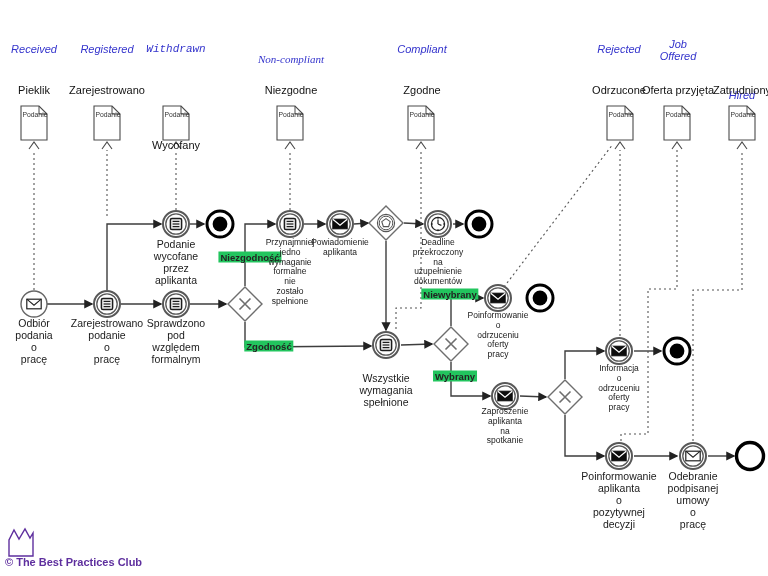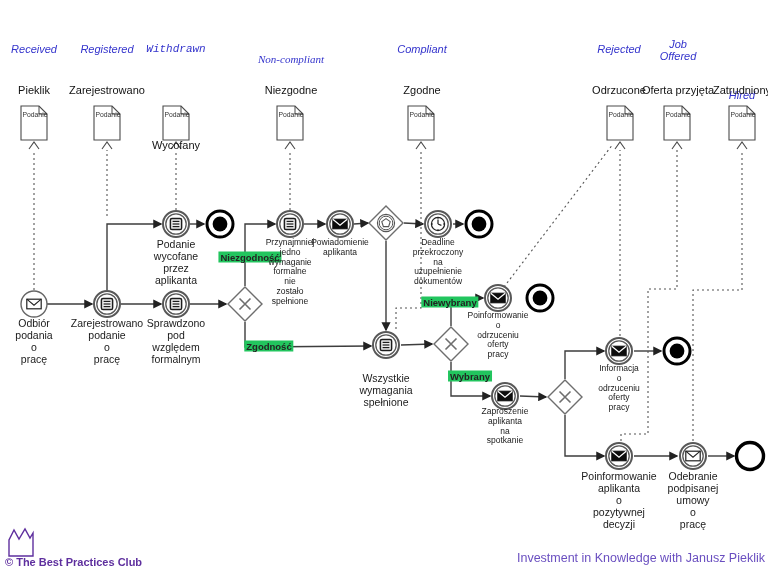--- a/index.html
+++ b/index.html
@@ -261,22 +261,22 @@
       <div class="lbl pl" style="left: 422px; top: 90px;">Zgodne</div>
       <div class="lbl en" style="left: 619px; top: 50px; font-style: italic;">Rejected</div>
       <div class="lbl pl" style="left: 619px; top: 90px;">Odrzucone</div>
       <div class="lbl en" style="left: 678px; top: 50px;">Job
 Offered</div>
       <div class="lbl pl" style="left: 678px; top: 90px;">Oferta przyjęta</div>
       <div class="lbl en" style="left: 742px; top: 50px; margin-top: 46px;">Hired</div>
       <div class="lbl pl" style="left: 742px; top: 90px;">Zatrudniony</div>
       <div class="lbl edge" style="left: 250px; top: 257px;">Niezgodność</div>
       <div class="lbl edge" style="left: 269px; top: 346px;">Zgodność</div>
-      <div class="lbl edge" style="left: 450px; top: 302px;">Niewybrany</div>
-      <div class="lbl edge" style="left: 470px; top: 376px; text-align: center;">Wybrany</div>
+      <div class="lbl edge" style="left: 450px; top: 294px;">Niewybrany</div>
+      <div class="lbl edge" style="left: 455px; top: 376px; text-align: center;">Wybrany</div>
       <div class="lbl lg" style="left: 34px; top: 317px;">Odbiór
 podania
 o
 pracę</div>
       <div class="lbl lg" style="left: 107px; top: 317px;">Zarejestrowano
 podanie
 o
 pracę</div>
       <div class="lbl lg" style="left: 176px; top: 317px;">Sprawdzono
 pod
@@ -323,14 +323,13 @@
 pozytywnej
 decyzji</div>
       <div class="lbl lg" style="left: 693px; top: 470px;">Odebranie
 podpisanej
 umowy
 o
 pracę</div>
     </div>
 
   <div id="club-text">© The Best Practices Club</div>
-  <div id="tagline">Investment in Knowledge with Janusz Pieklik</div>
 </div>
 
 </body></html>

